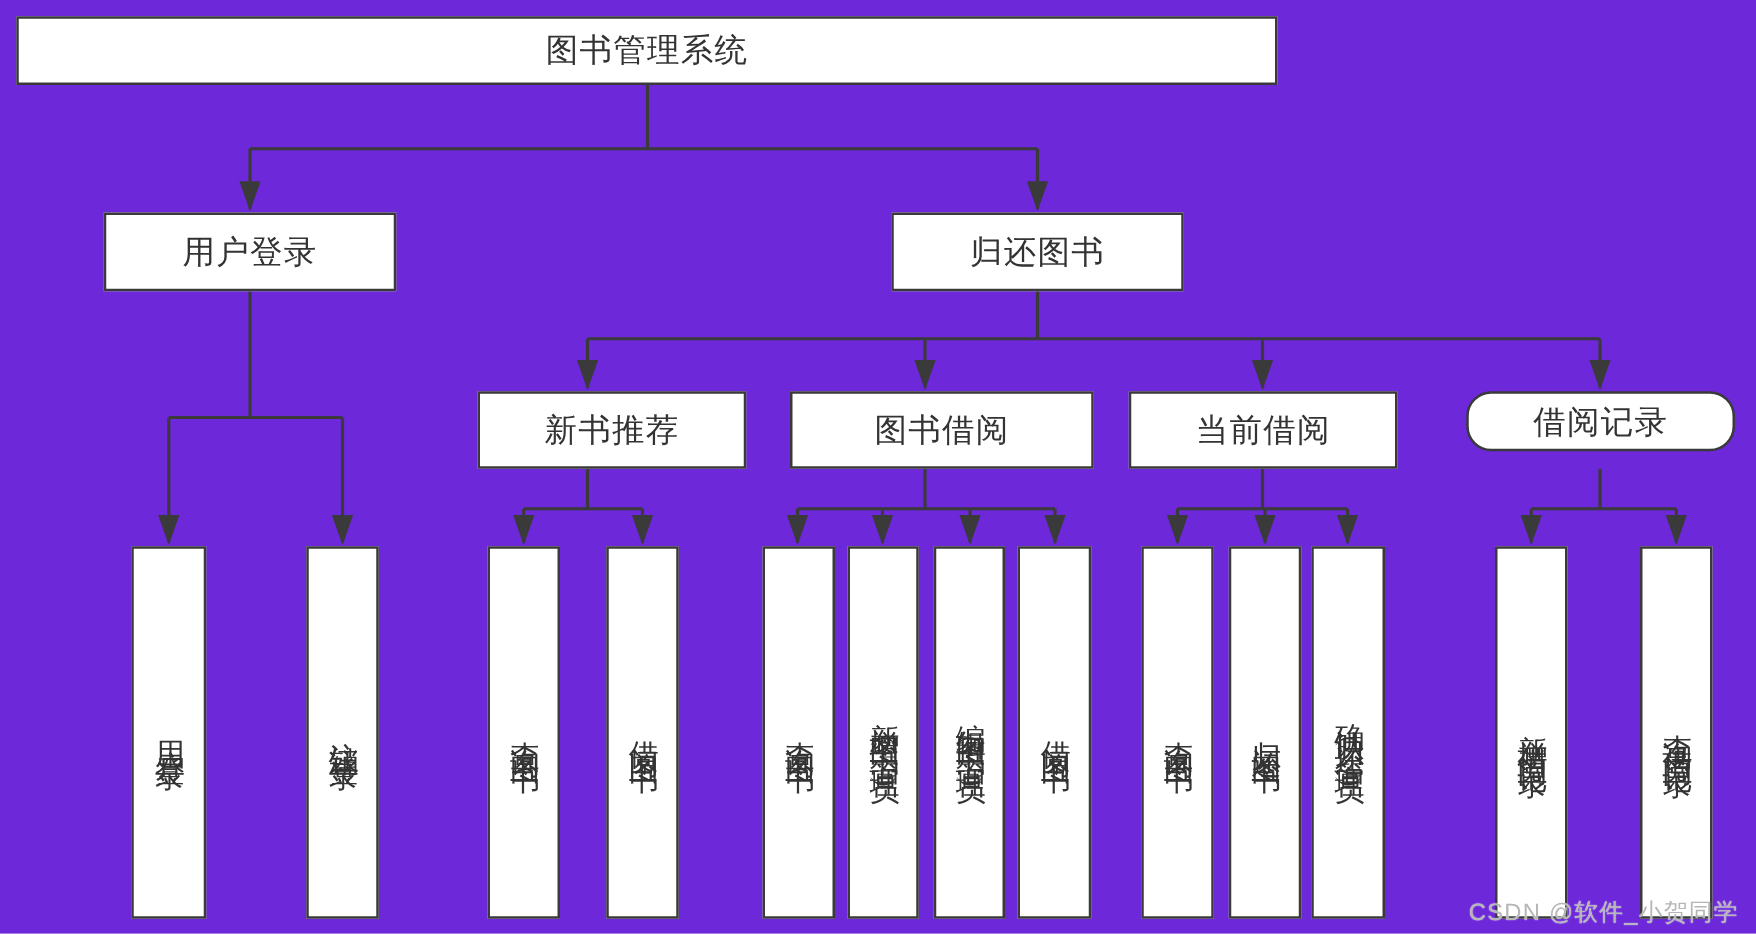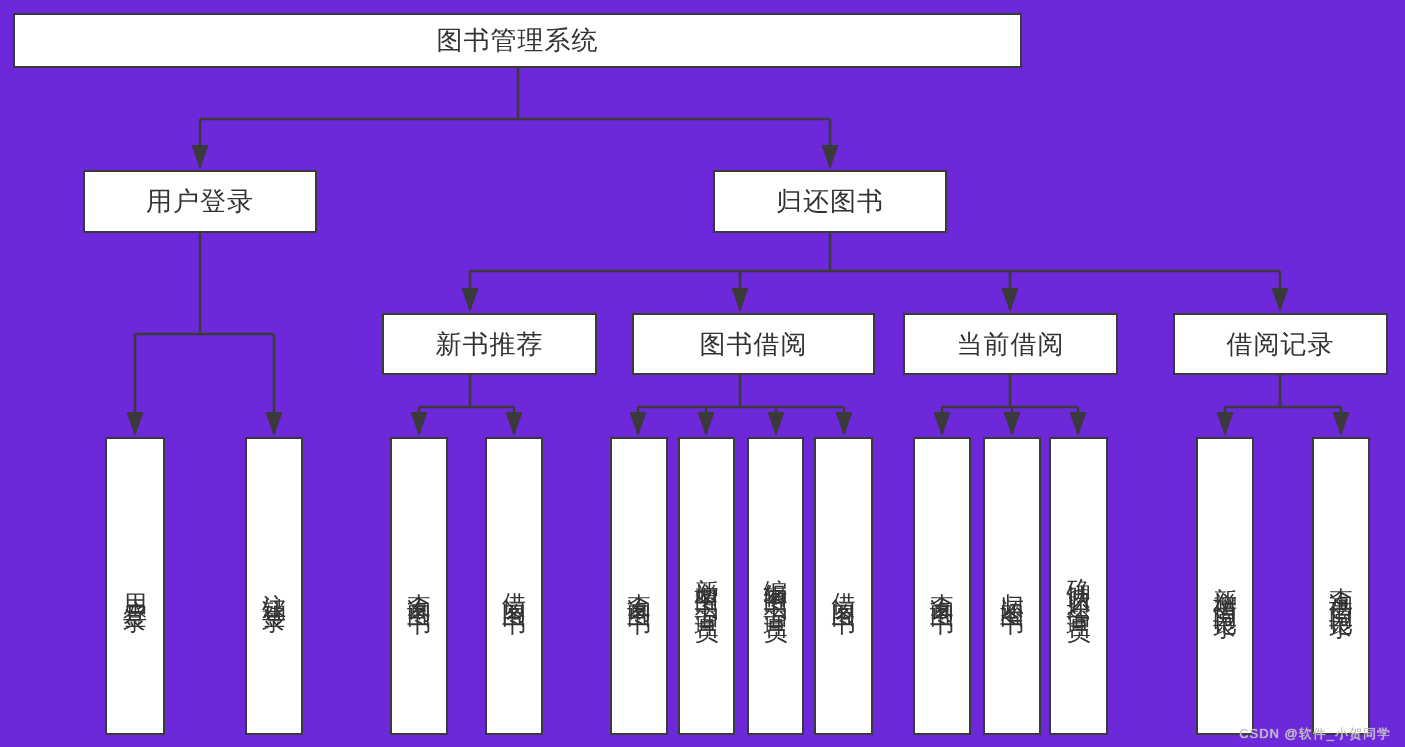--- a/index.html
+++ b/index.html
@@ -29,21 +29,21 @@
     writing-mode:vertical-rl;
     text-orientation:mixed;
     text-align:center;
     line-height:1;
     padding:6px 0;
   }
   .watermark{
     position:absolute;
     right:14px;
     bottom:4px;
-    font-size:13px;
+    font-size:19px;
     color:#b6b6b6;
     text-shadow:0 0 1px #ffffff;
     z-index:3;
     letter-spacing:1px;
   }
 </style>
 </head>
 <body>
 
 <div id="canvas">
@@ -89,21 +89,21 @@
   </svg>
 
   <div class="node hbox" style="left:13px;top:13px;width:1009px;height:55px;">图书管理系统</div>
 
   <div class="node hbox" style="left:83px;top:170px;width:234px;height:63px;">用户登录</div>
   <div class="node hbox" style="left:713px;top:170px;width:234px;height:63px;">归还图书</div>
 
   <div class="node hbox" style="left:363px;top:313px;width:215px;height:62px;margin-left:19px;">新书推荐</div>
   <div class="node hbox" style="left:632px;top:313px;width:243px;height:62px;">图书借阅</div>
   <div class="node hbox" style="left:903px;top:313px;width:215px;height:62px;">当前借阅</div>
-  <div class="node hbox" style="left:1173px;top:313px;width:215px;height:62px;">借阅记录</div>
+  <div class="node hbox" style="left:1173px;top:313px;width:215px;height:48px;border-radius:20px;">借阅记录</div>
 
   <div class="node vbox" style="left:105px;top:437px;width:60px;height:298px;">用户登录</div>
   <div class="node vbox" style="left:245px;top:437px;width:58px;height:298px;">注销登录</div>
 
   <div class="node vbox" style="left:390px;top:437px;width:58px;height:298px;">查询图书</div>
   <div class="node vbox" style="left:485px;top:437px;width:58px;height:298px;">借阅图书</div>
 
   <div class="node vbox" style="left:610px;top:437px;width:58px;height:298px;">查询图书</div>
   <div class="node vbox" style="left:678px;top:437px;width:57px;height:298px;">新增图书（管理员）</div>
   <div class="node vbox" style="left:747px;top:437px;width:57px;height:298px;">编辑图书（管理员）</div>

